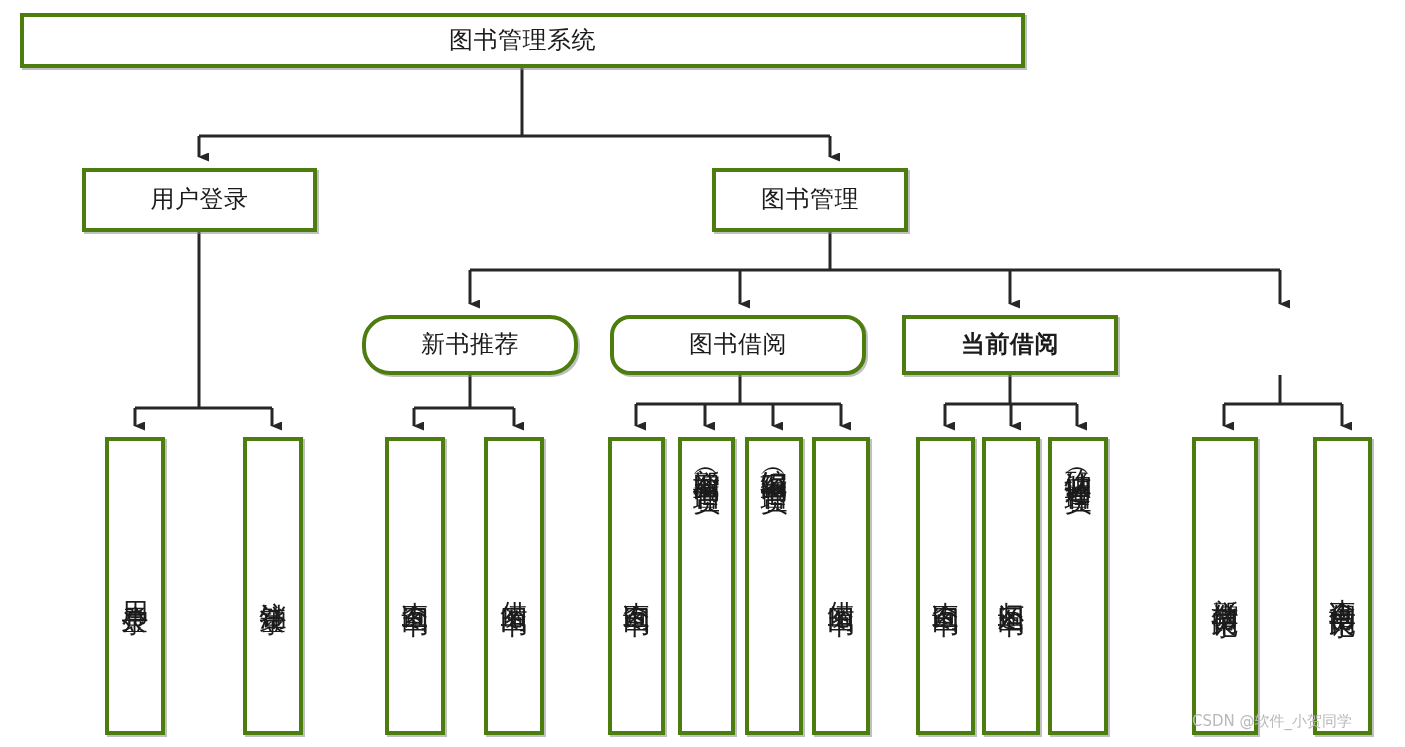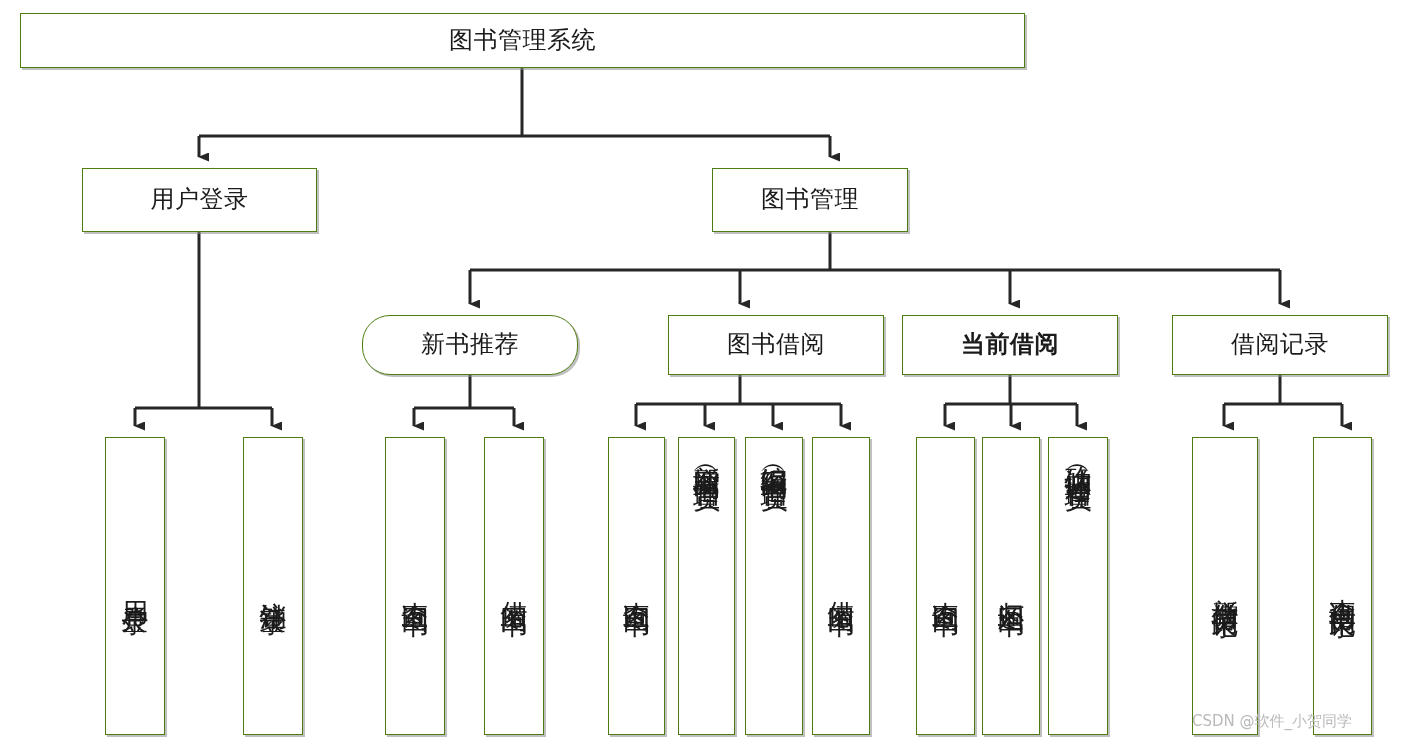--- a/index.html
+++ b/index.html
@@ -23,21 +23,21 @@
     left: 0;
     top: 0;
     width: 1405px;
     height: 747px;
     pointer-events: none;
   }
   .node {
     position: absolute;
     box-sizing: border-box;
     background: #ffffff;
-    border: 1px solid #4d7c0f;
+    border: 4px solid #4d7c0f;
     box-shadow: 2px 2px 0 rgba(140,140,140,0.55);
     display: flex;
     align-items: center;
     justify-content: center;
     color: #1b1b1b;
     z-index: 2;
   }
   .node-label {
     display: block;
     text-align: center;
@@ -143,31 +143,28 @@
   </div>
 
   <div class="node horizontal" style="left:712px; top:168px; width:196px; height:64px;">
     <span class="node-label">图书管理</span>
   </div>
 
   <div class="node horizontal" style="left:362px; top:315px; width:216px; height:60px;border-radius:28px;">
     <span class="node-label">新书推荐</span>
   </div>
 
-  <div class="node horizontal" style="left:668px; top:315px; width:216px; height:60px;">
+  <div class="node horizontal" style="left:610px; top:315px; width:256px; height:60px;border-radius:20px;">
     <span class="node-label">图书借阅</span>
   </div>
 
   <div class="node horizontal" style="left:902px; top:315px; width:216px; height:60px;font-weight:bold;">
     <span class="node-label">当前借阅</span>
   </div>
 
-  <div class="node horizontal" style="left:1172px; top:315px; width:216px; height:60px;">
-    <span class="node-label">借阅记录</span>
-  </div>
 
   <div class="node vertical centered" style="left:105px; top:437px; width:60px; height:298px;">
     <span class="node-label">用户登录</span>
   </div>
 
   <div class="node vertical centered" style="left:243px; top:437px; width:60px; height:298px;">
     <span class="node-label">注销登录</span>
   </div>
 
   <div class="node vertical centered" style="left:385px; top:437px; width:60px; height:298px;">

